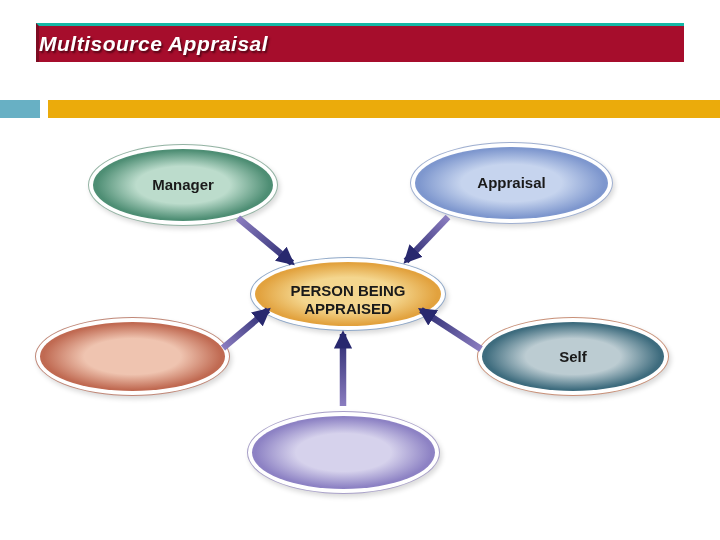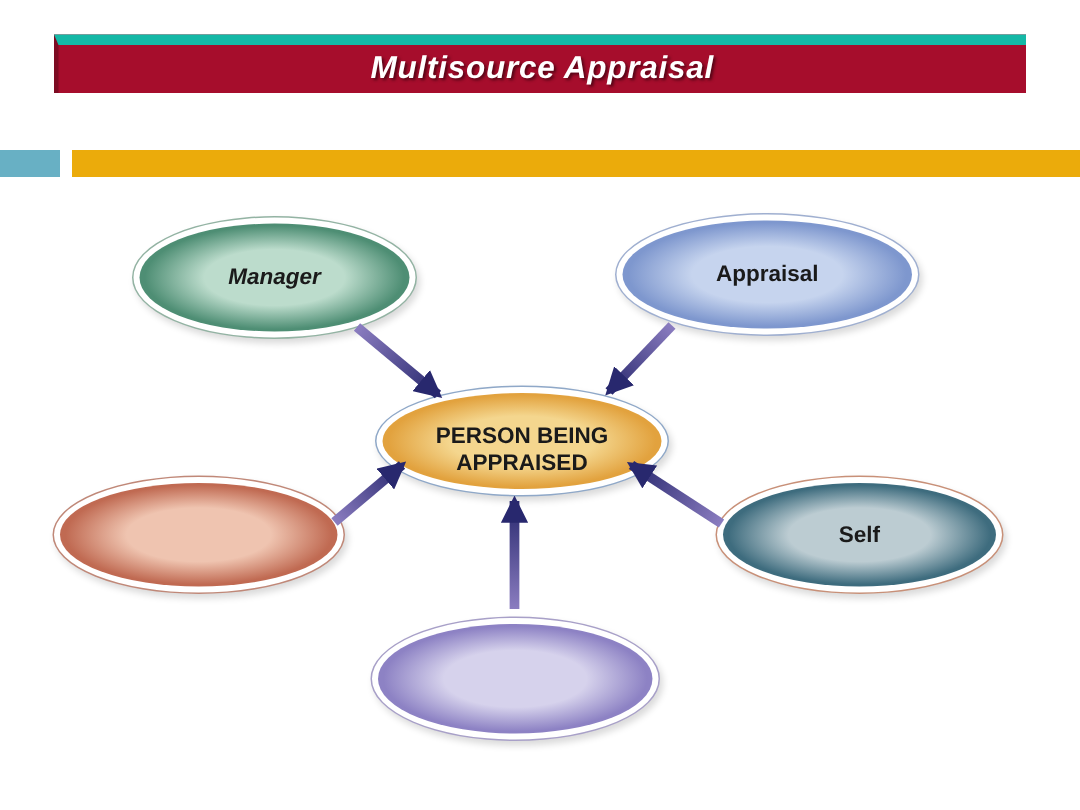--- a/index.html
+++ b/index.html
@@ -9,23 +9,23 @@
     background: #ffffff;
     font-family: "Liberation Sans", sans-serif;
     overflow: hidden;
   }
   
   .title-bar {
     position: absolute;
     left: 36px; top: 23px;
     width: 648px; height: 39px;
     background: var(--title-bar, #A60D2C);
-    border-top: 7px solid #14b8a6;
+    border-top: 3px solid #14b8a6;
     border-left: 3px solid #7D0B22;
-    display: flex; align-items: center; justify-content: center;
+    display: flex; align-items: center; 
   }
   .title-text {
     color: #ffffff;
     font-size: 21px;
     font-style: italic;
     font-weight: bold;
     letter-spacing: 0.5px;
     text-shadow: 1.5px 1.5px 2px rgba(40,0,10,0.65);
   }
   .accent-square {
@@ -63,21 +63,21 @@
     position: relative;
     z-index: 2;
     font-weight: bold;
     font-size: 15px;
     color: #1a1a1a;
     text-align: center;
     line-height: 1.2;
   }
   .node-person       { left: 250px; top: 257px; width: 196px; height: 74px; }
   .node-person .node-label { max-width: 150px; font-size: 15px; margin-top: 12px; }
-  .node-manager      { left: 88px;  top: 144px; width: 190px; height: 82px; font-style: italic; }
+  .node-manager      { left: 88px;  top: 144px; width: 190px; height: 82px; }
   .node-customers    { left: 410px; top: 142px; width: 203px; height: 82px; }
   .node-coworkers    { left: 35px;  top: 317px; width: 195px; height: 79px; }
   .node-self         { left: 477px; top: 317px; width: 192px; height: 79px; }
   .node-subordinates { left: 247px; top: 411px; width: 193px; height: 83px; }
   
   .arrows {
     position: absolute;
     left: 0; top: 0;
     width: 720px; height: 540px;
     z-index: 5;

